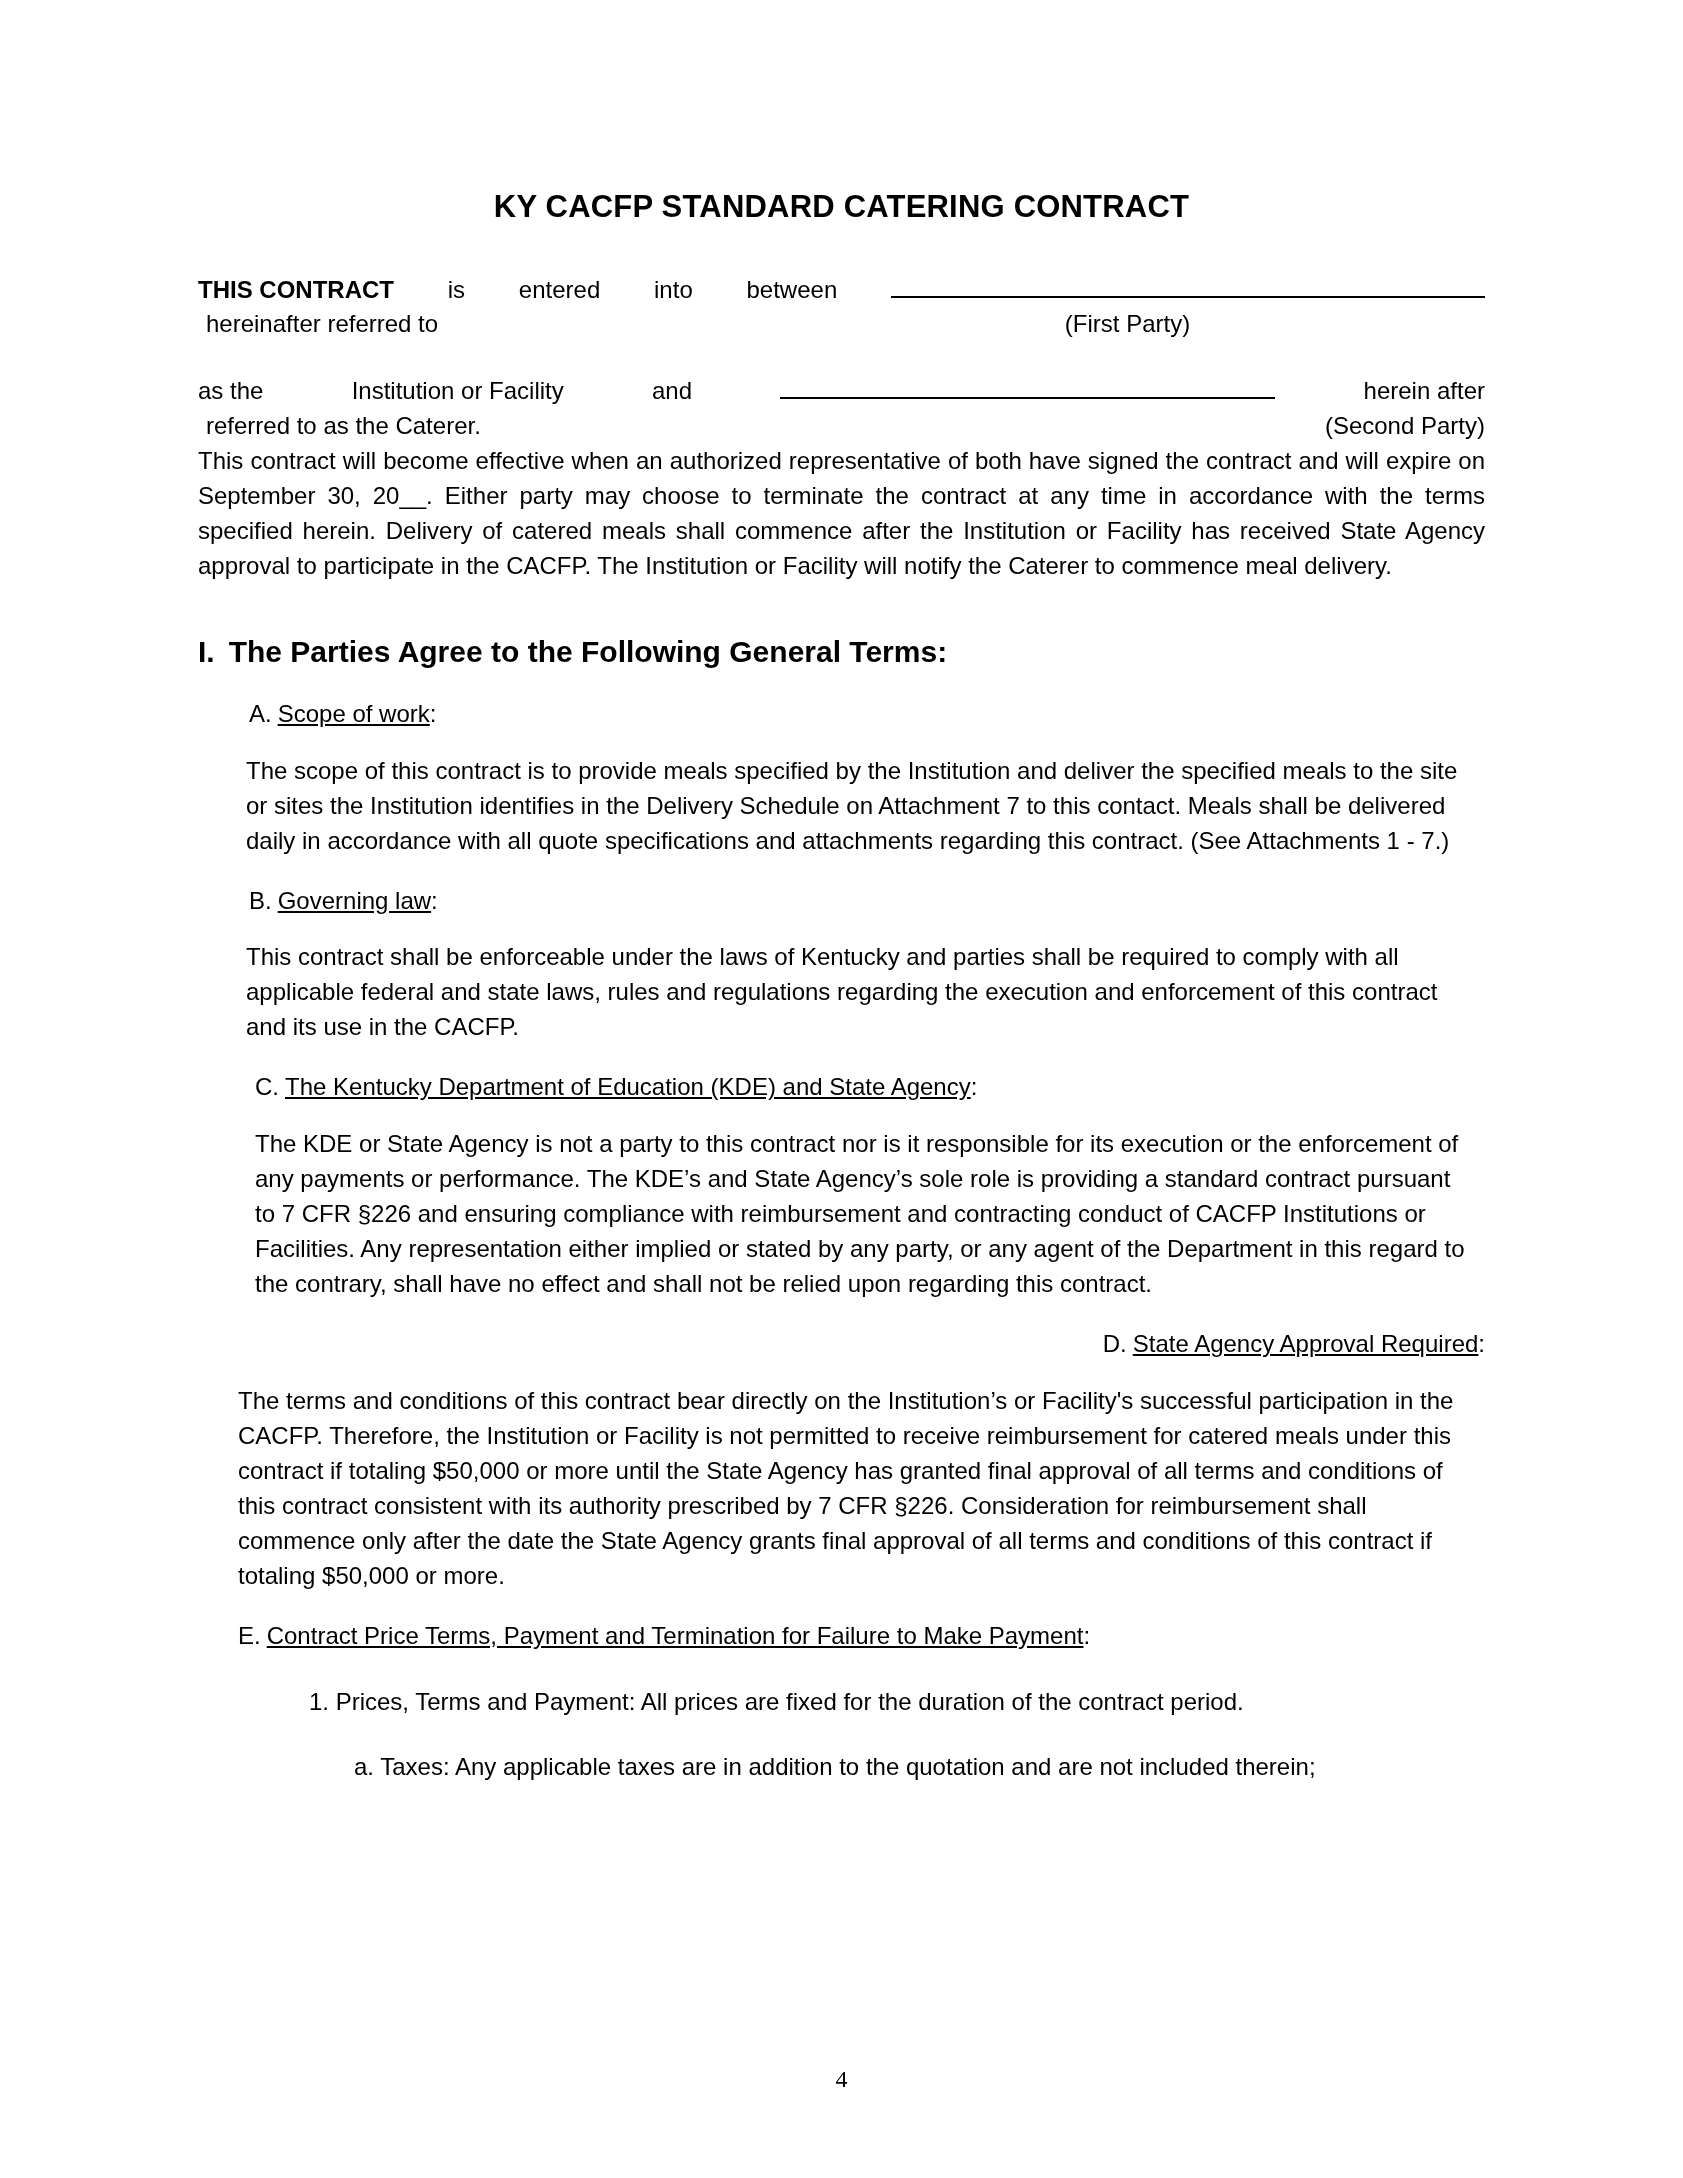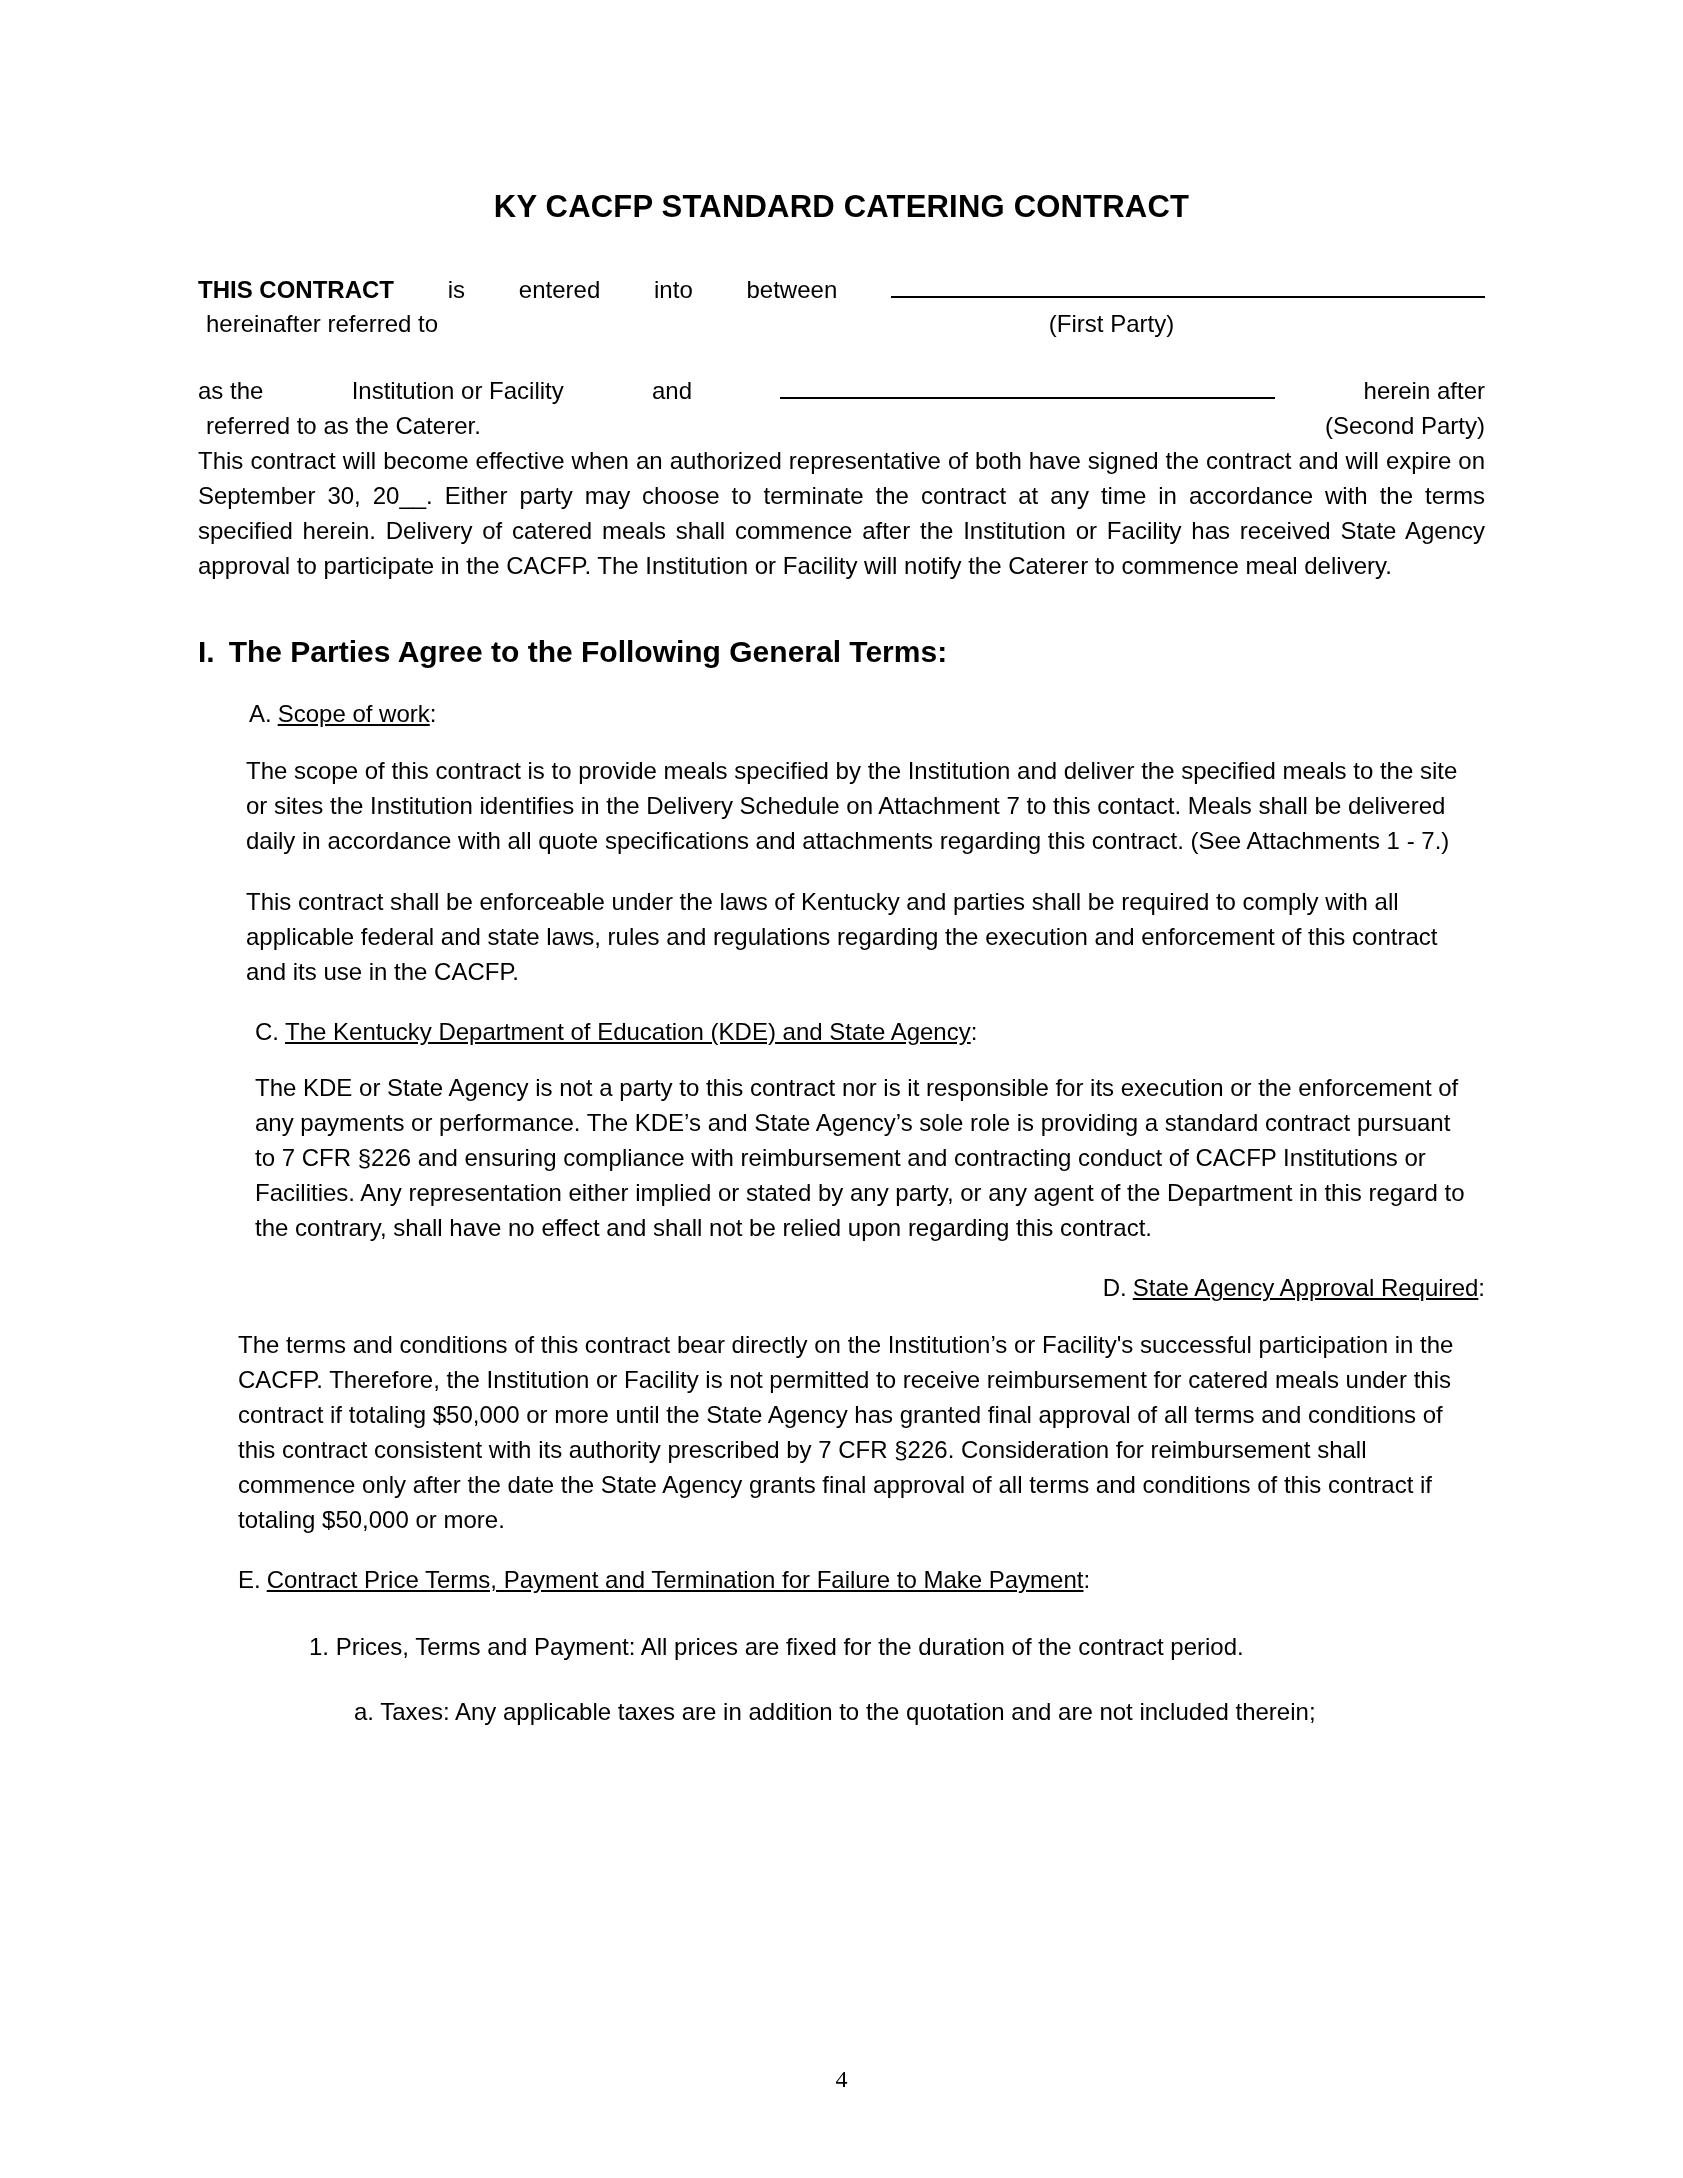--- a/index.html
+++ b/index.html
@@ -65,21 +65,21 @@
     position: relative;
     height: 1.45em;
   }
   .caption-left {
     position: absolute;
     left: 8px;
     top: 0;
   }
   .caption-center-1 {
     position: absolute;
-    left: 0;
+    left: 16px;
     top: 0;
     width: 100%;
     text-align: center;
     padding-left: 540px;
     box-sizing: border-box;
   }
   .caption-center-2 {
     position: absolute;
     left: 0;
     top: 0;
@@ -226,20 +226,23 @@
   </h2>
 
   <div class="item">
     <div class="item-head">
       <span class="lbl">A.</span><span class="u">Scope of work</span><span>:</span>
     </div>
     <div class="item-body">The scope of this contract is to provide meals specified by the Institution and deliver the specified meals to the site or sites the Institution identifies in the Delivery Schedule on Attachment 7 to this contact. Meals shall be delivered daily in accordance with all quote specifications and attachments regarding this contract. (See Attachments 1 - 7.)</div>
   </div>
 
   <div class="item">
+    <div class="item-head">
+      <span class="lbl">B.</span><span class="u">Governing law</span><span>:</span>
+    </div>
     <div class="item-body">This contract shall be enforceable under the laws of Kentucky and parties shall be required to comply with all applicable federal and state laws, rules and regulations regarding the execution and enforcement of this contract and its use in the CACFP.</div>
   </div>
 
   <div class="item">
     <div class="item-head head-c">
       <span class="lbl">C.</span><span class="u">The Kentucky Department of Education (KDE) and State Agency</span><span>:</span>
     </div>
     <div class="item-body indent-c">The KDE or State Agency is not a party to this contract nor is it responsible for its execution or the enforcement of any payments or performance. The KDE’s and State Agency’s sole role is providing a standard contract pursuant to 7 CFR §226 and ensuring compliance with reimbursement and contracting conduct of CACFP Institutions or Facilities. Any representation either implied or stated by any party, or any agent of the Department in this regard to the contrary, shall have no effect and shall not be relied upon regarding this contract.</div>
   </div>
 

